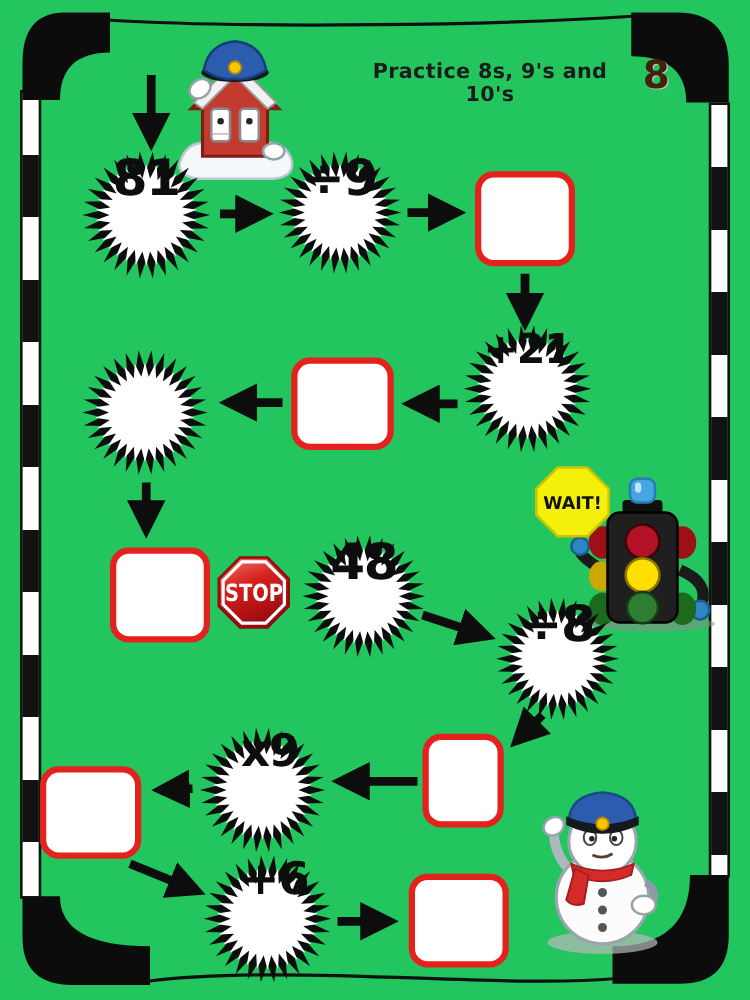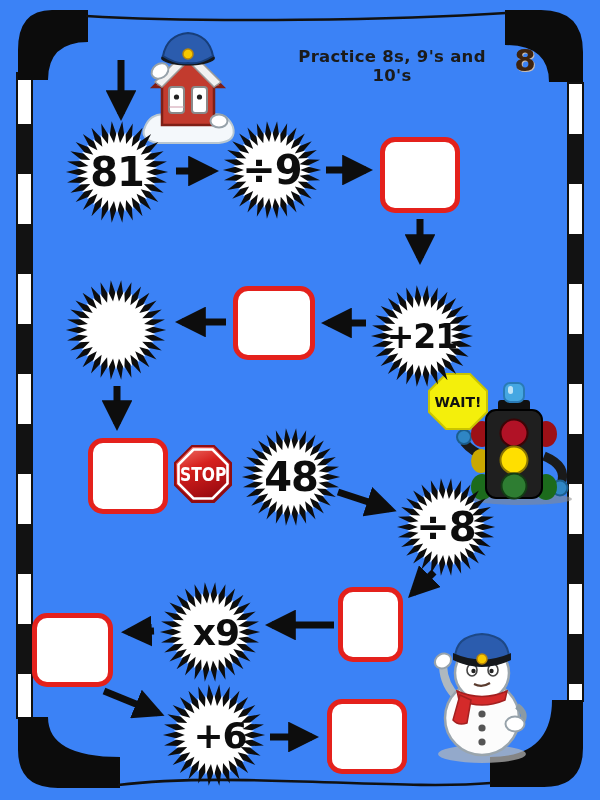--- a/index.html
+++ b/index.html
@@ -1,34 +1,34 @@
 <!DOCTYPE html>
 <html><head>
 <meta charset="utf-8">
 <style>
   html,body{margin:0;padding:0;background:#fff;}
-  #page{position:relative;width:600px;height:800px;background:#3b82f6;overflow:hidden;
+  #page{position:relative;width:600px;height:800px;background:#22c55e;overflow:hidden;
         font-family:"DejaVu Sans","Liberation Sans",sans-serif;}
   
   .rail{position:absolute;width:13px;border:2px solid #111;
         background:repeating-linear-gradient(180deg,#fff 0 50px,#121212 50px 100px);}
   #rail-left{left:16px;top:72px;height:643px;}
   #rail-right{left:567px;top:82px;height:616px;}
   #framesvg,#flowsvg{position:absolute;left:0;top:0;pointer-events:none;}
   
   #title{position:absolute;left:278px;top:47px;width:228px;text-align:center;
          font-size:16.5px;font-weight:600;color:#1b1b1b;letter-spacing:.3px;}
   #pagenum{position:absolute;left:508px;top:42px;width:34px;text-align:center;
            font-size:31px;font-weight:800;color:#3d220e;text-shadow:1px 1px 0 #c9bdb4;}
   
   .abox{position:absolute;background:#fff;border:5px solid #e4211c;border-radius:15px;
         box-sizing:border-box;font-size:22px;font-weight:700;color:#111;
         display:flex;align-items:center;justify-content:center;}
   
-  .burst{position:absolute;display:flex;align-items:center;justify-content:center;}
+  .burst{position:absolute;display:flex;justify-content:center;}
   .burst svg{position:absolute;left:0;top:0;width:100%;height:100%;}
   .burst .lbl{position:relative;font-weight:800;color:#0d0d0d;letter-spacing:-1px;
               font-family:"DejaVu Sans","Liberation Sans",sans-serif;}
   .fs40{font-size:40px;} .fs36{font-size:36px;margin-left:12px;} .fs33{font-size:33px;}
   .char{position:absolute;}
 </style>
 </head>
 <body>
 
 <div id="page">
@@ -156,21 +156,21 @@
       </svg>
     <span class="lbl fs40">81</span>
   </div>
   <div class="burst" style="left:222px;top:120px;width:100px;height:100px">
       <svg viewBox="-55 -55 110 110">
         <polygon points="54.0,0.0 37.8,4.0 52.8,11.2 36.1,11.7 49.3,22.0 32.9,19.0 43.7,31.7 28.2,25.4 36.1,40.1 22.3,30.7 27.0,46.8 15.5,34.7 16.7,51.4 7.9,37.2 5.6,53.7 0.0,38.0 -5.6,53.7 -7.9,37.2 -16.7,51.4 -15.5,34.7 -27.0,46.8 -22.3,30.7 -36.1,40.1 -28.2,25.4 -43.7,31.7 -32.9,19.0 -49.3,22.0 -36.1,11.7 -52.8,11.2 -37.8,4.0 -54.0,0.0 -37.8,-4.0 -52.8,-11.2 -36.1,-11.7 -49.3,-22.0 -32.9,-19.0 -43.7,-31.7 -28.2,-25.4 -36.1,-40.1 -22.3,-30.7 -27.0,-46.8 -15.5,-34.7 -16.7,-51.4 -7.9,-37.2 -5.6,-53.7 -0.0,-38.0 5.6,-53.7 7.9,-37.2 16.7,-51.4 15.5,-34.7 27.0,-46.8 22.3,-30.7 36.1,-40.1 28.2,-25.4 43.7,-31.7 32.9,-19.0 49.3,-22.0 36.1,-11.7 52.8,-11.2 37.8,-4.0" fill="#0d0d0d"></polygon>
         <polygon points="42.8,4.5 30.3,6.4 40.9,13.3 28.3,12.6 37.2,21.5 25.1,18.2 32.0,28.8 20.7,23.0 25.3,34.8 15.5,26.8 17.5,39.3 9.6,29.5 8.9,42.1 3.2,30.8 0.0,43.0 -3.2,30.8 -8.9,42.1 -9.6,29.5 -17.5,39.3 -15.5,26.8 -25.3,34.8 -20.7,23.0 -32.0,28.8 -25.1,18.2 -37.2,21.5 -28.3,12.6 -40.9,13.3 -30.3,6.4 -42.8,4.5 -31.0,-0.0 -42.8,-4.5 -30.3,-6.4 -40.9,-13.3 -28.3,-12.6 -37.2,-21.5 -25.1,-18.2 -32.0,-28.8 -20.7,-23.0 -25.3,-34.8 -15.5,-26.8 -17.5,-39.3 -9.6,-29.5 -8.9,-42.1 -3.2,-30.8 -0.0,-43.0 3.2,-30.8 8.9,-42.1 9.6,-29.5 17.5,-39.3 15.5,-26.8 25.3,-34.8 20.7,-23.0 32.0,-28.8 25.1,-18.2 37.2,-21.5 28.3,-12.6 40.9,-13.3 30.3,-6.4 42.8,-4.5 31.0,-0.0" fill="#ffffff"></polygon>
       </svg>
     <span class="lbl fs40">÷9</span>
   </div>
-  <div class="burst" style="left:370px;top:284px;width:104px;height:104px">
+  <div class="burst" style="left:370px;top:259px;width:104px;height:104px">
       <svg viewBox="-55 -55 110 110">
         <polygon points="54.0,0.0 37.8,4.0 52.8,11.2 36.1,11.7 49.3,22.0 32.9,19.0 43.7,31.7 28.2,25.4 36.1,40.1 22.3,30.7 27.0,46.8 15.5,34.7 16.7,51.4 7.9,37.2 5.6,53.7 0.0,38.0 -5.6,53.7 -7.9,37.2 -16.7,51.4 -15.5,34.7 -27.0,46.8 -22.3,30.7 -36.1,40.1 -28.2,25.4 -43.7,31.7 -32.9,19.0 -49.3,22.0 -36.1,11.7 -52.8,11.2 -37.8,4.0 -54.0,0.0 -37.8,-4.0 -52.8,-11.2 -36.1,-11.7 -49.3,-22.0 -32.9,-19.0 -43.7,-31.7 -28.2,-25.4 -36.1,-40.1 -22.3,-30.7 -27.0,-46.8 -15.5,-34.7 -16.7,-51.4 -7.9,-37.2 -5.6,-53.7 -0.0,-38.0 5.6,-53.7 7.9,-37.2 16.7,-51.4 15.5,-34.7 27.0,-46.8 22.3,-30.7 36.1,-40.1 28.2,-25.4 43.7,-31.7 32.9,-19.0 49.3,-22.0 36.1,-11.7 52.8,-11.2 37.8,-4.0" fill="#0d0d0d"></polygon>
         <polygon points="42.8,4.5 30.3,6.4 40.9,13.3 28.3,12.6 37.2,21.5 25.1,18.2 32.0,28.8 20.7,23.0 25.3,34.8 15.5,26.8 17.5,39.3 9.6,29.5 8.9,42.1 3.2,30.8 0.0,43.0 -3.2,30.8 -8.9,42.1 -9.6,29.5 -17.5,39.3 -15.5,26.8 -25.3,34.8 -20.7,23.0 -32.0,28.8 -25.1,18.2 -37.2,21.5 -28.3,12.6 -40.9,13.3 -30.3,6.4 -42.8,4.5 -31.0,-0.0 -42.8,-4.5 -30.3,-6.4 -40.9,-13.3 -28.3,-12.6 -37.2,-21.5 -25.1,-18.2 -32.0,-28.8 -20.7,-23.0 -25.3,-34.8 -15.5,-26.8 -17.5,-39.3 -9.6,-29.5 -8.9,-42.1 -3.2,-30.8 -0.0,-43.0 3.2,-30.8 8.9,-42.1 9.6,-29.5 17.5,-39.3 15.5,-26.8 25.3,-34.8 20.7,-23.0 32.0,-28.8 25.1,-18.2 37.2,-21.5 28.3,-12.6 40.9,-13.3 30.3,-6.4 42.8,-4.5 31.0,-0.0" fill="#ffffff"></polygon>
       </svg>
     <span class="lbl fs33">+21</span>
   </div>
   <div class="burst" style="left:65px;top:279px;width:102px;height:102px">
       <svg viewBox="-55 -55 110 110">
         <polygon points="54.0,0.0 37.8,4.0 52.8,11.2 36.1,11.7 49.3,22.0 32.9,19.0 43.7,31.7 28.2,25.4 36.1,40.1 22.3,30.7 27.0,46.8 15.5,34.7 16.7,51.4 7.9,37.2 5.6,53.7 0.0,38.0 -5.6,53.7 -7.9,37.2 -16.7,51.4 -15.5,34.7 -27.0,46.8 -22.3,30.7 -36.1,40.1 -28.2,25.4 -43.7,31.7 -32.9,19.0 -49.3,22.0 -36.1,11.7 -52.8,11.2 -37.8,4.0 -54.0,0.0 -37.8,-4.0 -52.8,-11.2 -36.1,-11.7 -49.3,-22.0 -32.9,-19.0 -43.7,-31.7 -28.2,-25.4 -36.1,-40.1 -22.3,-30.7 -27.0,-46.8 -15.5,-34.7 -16.7,-51.4 -7.9,-37.2 -5.6,-53.7 -0.0,-38.0 5.6,-53.7 7.9,-37.2 16.7,-51.4 15.5,-34.7 27.0,-46.8 22.3,-30.7 36.1,-40.1 28.2,-25.4 43.7,-31.7 32.9,-19.0 49.3,-22.0 36.1,-11.7 52.8,-11.2 37.8,-4.0" fill="#0d0d0d"></polygon>
         <polygon points="42.8,4.5 30.3,6.4 40.9,13.3 28.3,12.6 37.2,21.5 25.1,18.2 32.0,28.8 20.7,23.0 25.3,34.8 15.5,26.8 17.5,39.3 9.6,29.5 8.9,42.1 3.2,30.8 0.0,43.0 -3.2,30.8 -8.9,42.1 -9.6,29.5 -17.5,39.3 -15.5,26.8 -25.3,34.8 -20.7,23.0 -32.0,28.8 -25.1,18.2 -37.2,21.5 -28.3,12.6 -40.9,13.3 -30.3,6.4 -42.8,4.5 -31.0,-0.0 -42.8,-4.5 -30.3,-6.4 -40.9,-13.3 -28.3,-12.6 -37.2,-21.5 -25.1,-18.2 -32.0,-28.8 -20.7,-23.0 -25.3,-34.8 -15.5,-26.8 -17.5,-39.3 -9.6,-29.5 -8.9,-42.1 -3.2,-30.8 -0.0,-43.0 3.2,-30.8 8.9,-42.1 9.6,-29.5 17.5,-39.3 15.5,-26.8 25.3,-34.8 20.7,-23.0 32.0,-28.8 25.1,-18.2 37.2,-21.5 28.3,-12.6 40.9,-13.3 30.3,-6.4 42.8,-4.5 31.0,-0.0" fill="#ffffff"></polygon>

